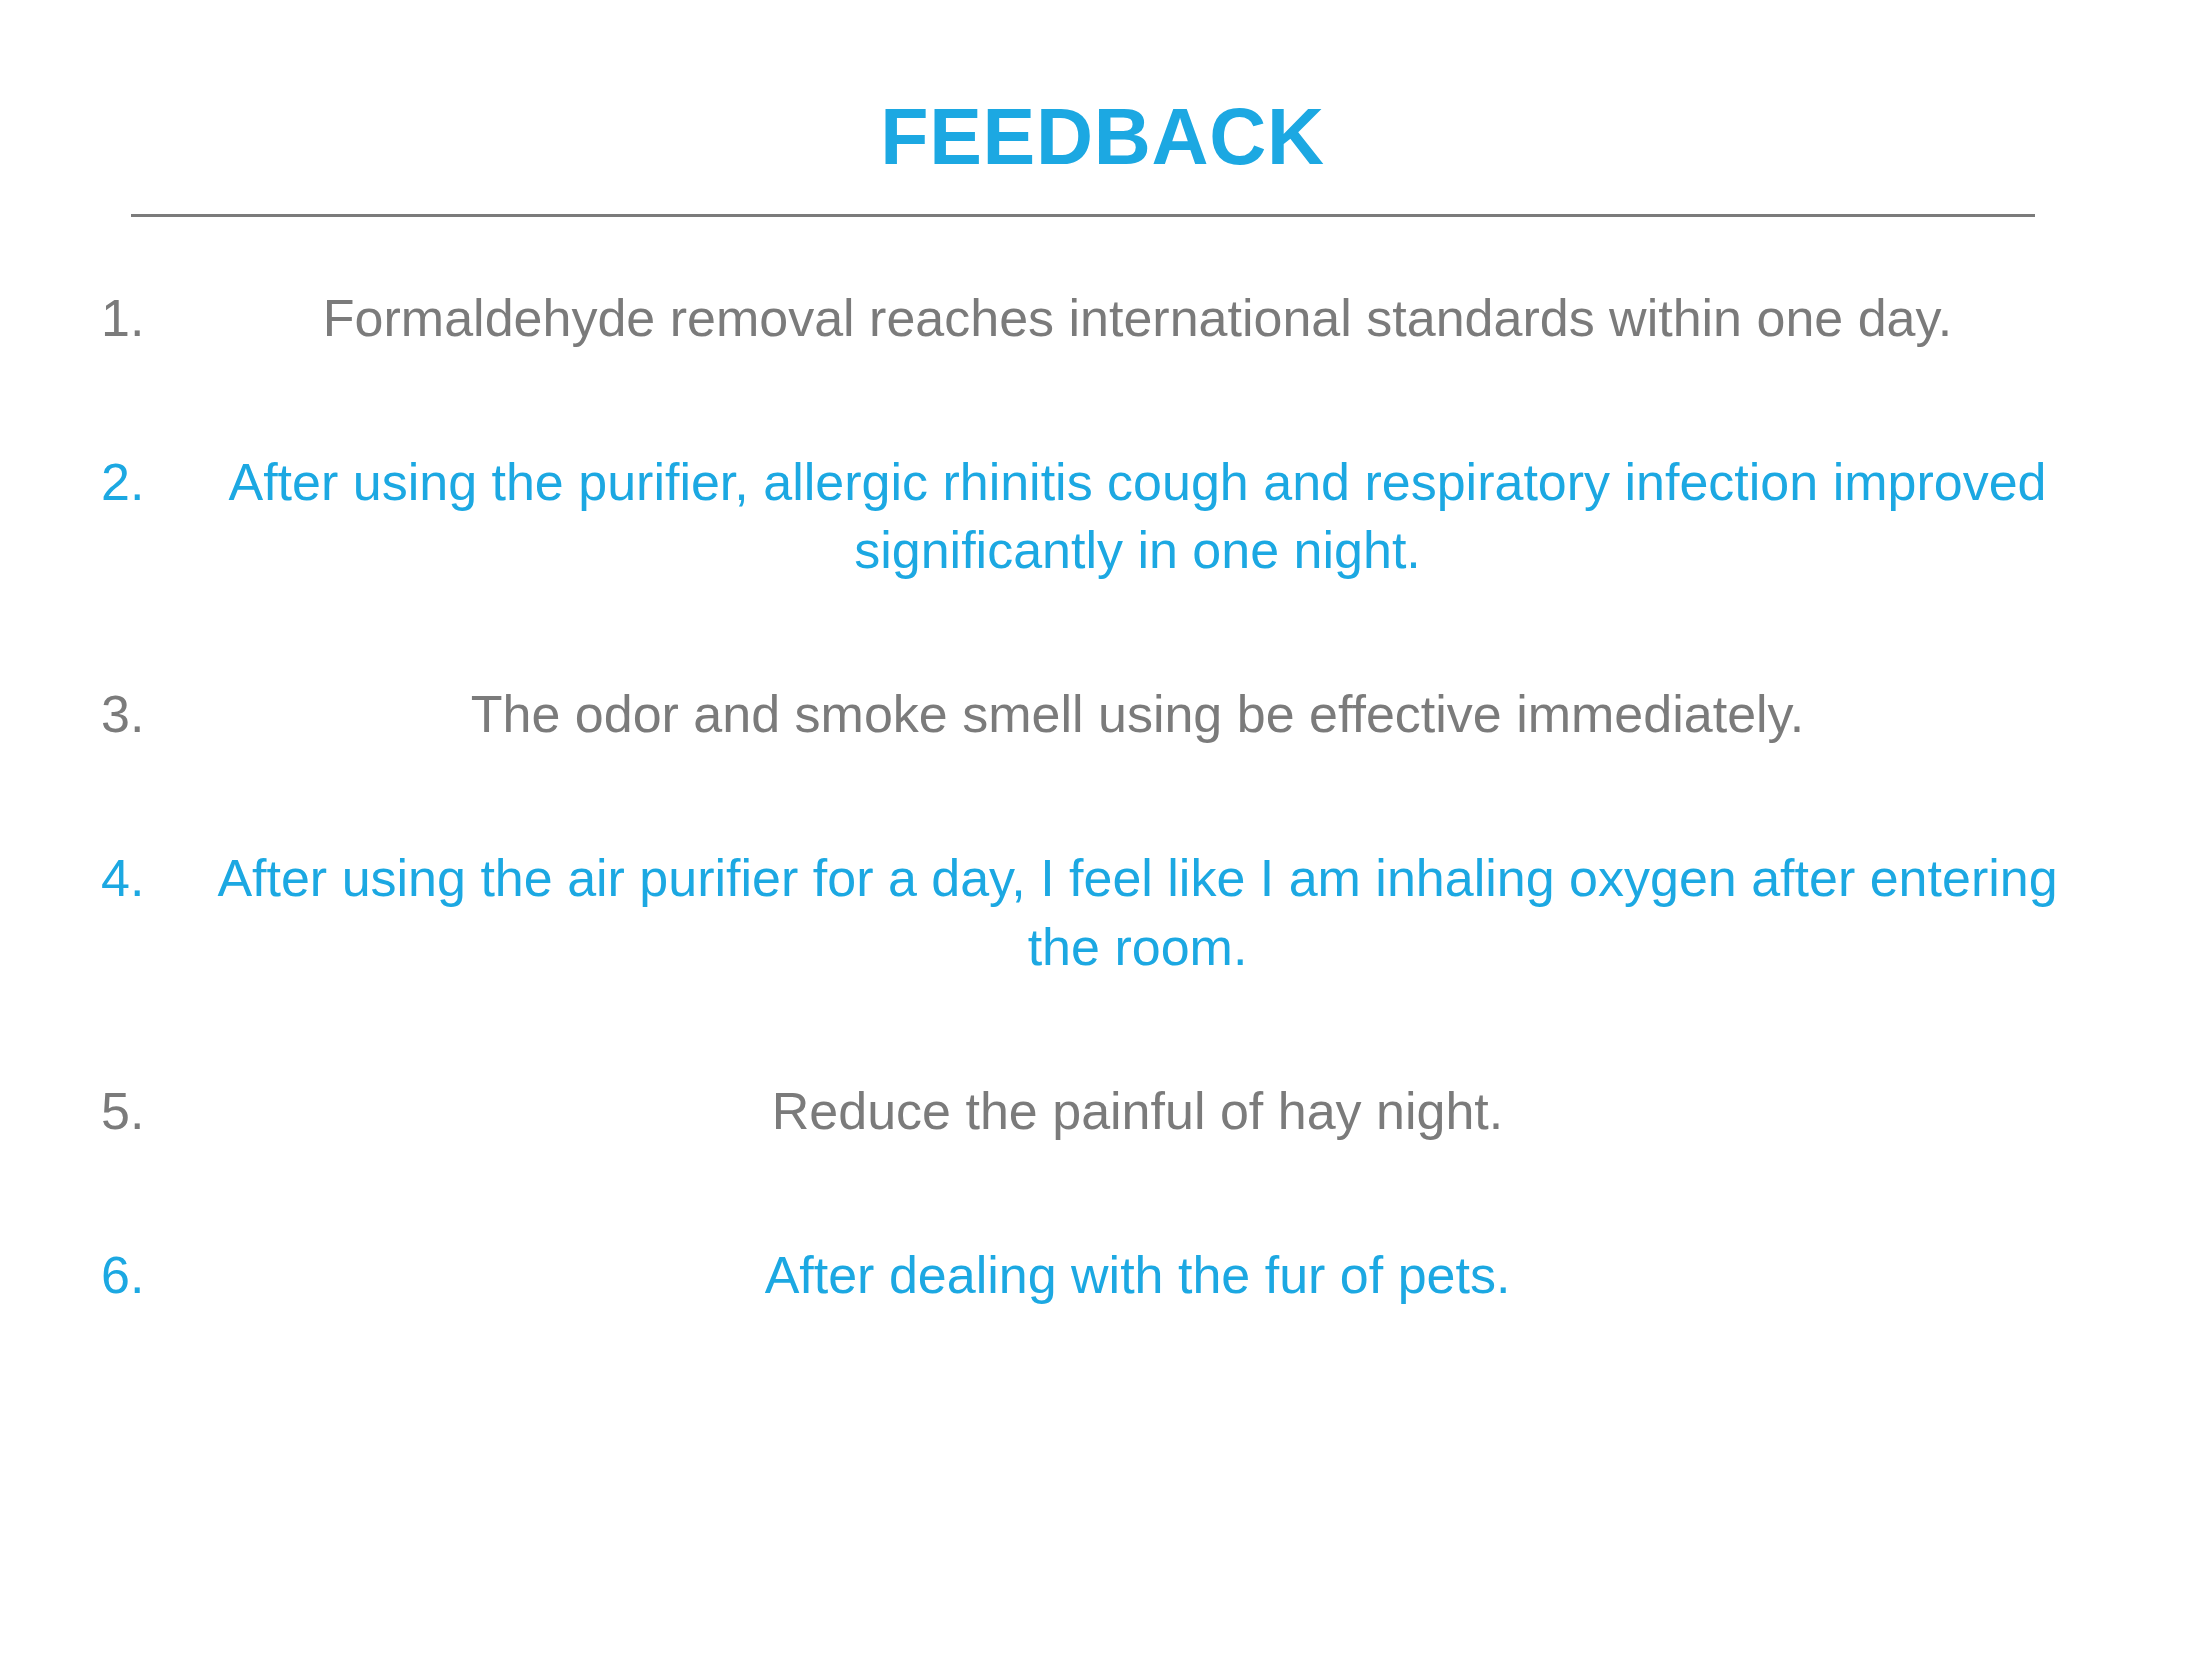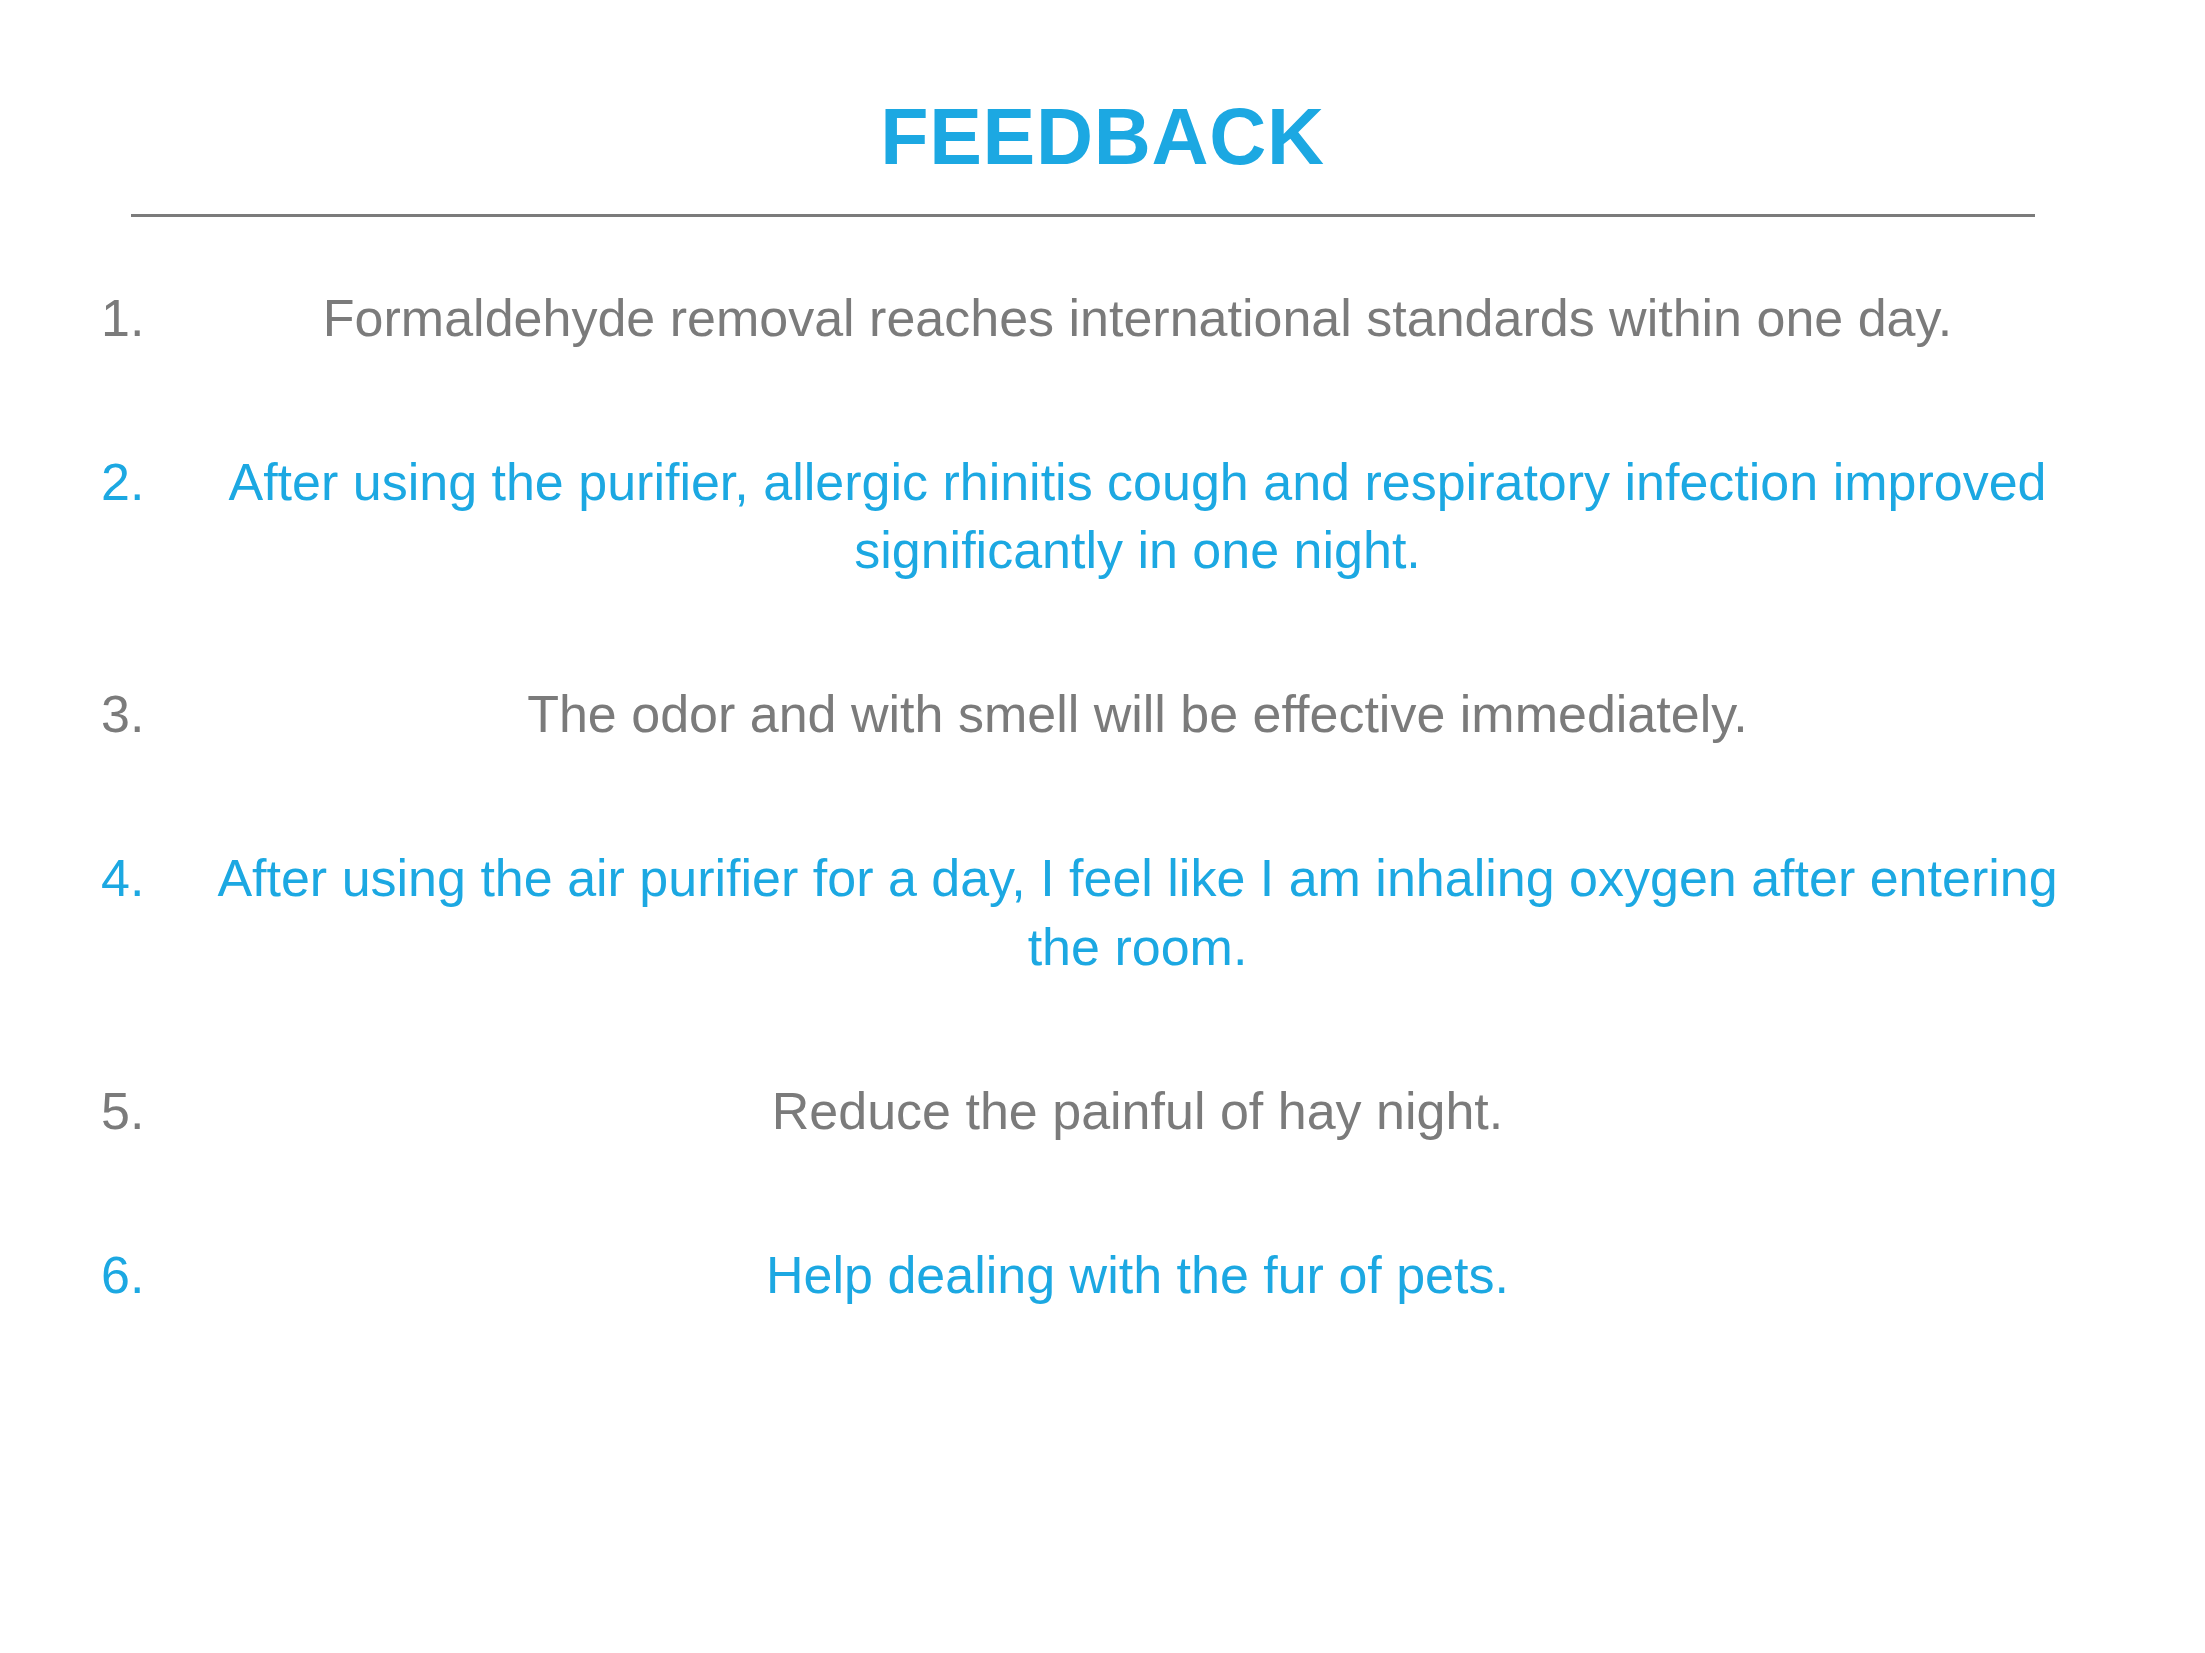--- a/index.html
+++ b/index.html
@@ -109,34 +109,34 @@
       <span class="item-text c-gray">Formaldehyde removal reaches international standards within one day.</span>
     </li>
 
     <li class="feedback-item">
       <span class="item-num c-cyan">2.</span>
       <span class="item-text c-cyan">After using the purifier, allergic rhinitis cough and respiratory infection improved significantly in one night.</span>
     </li>
 
     <li class="feedback-item">
       <span class="item-num c-gray">3.</span>
-      <span class="item-text c-gray">The odor and with smell will be effective immediately.</span>
+      <span class="item-text c-gray">The odor and smoke smell using be effective immediately.</span>
     </li>
 
     <li class="feedback-item">
       <span class="item-num c-cyan">4.</span>
       <span class="item-text c-cyan">After using the air purifier for a day, I feel like I am inhaling oxygen after entering the room.</span>
     </li>
 
     <li class="feedback-item">
       <span class="item-num c-gray">5.</span>
       <span class="item-text c-gray">Reduce the painful of hay night.</span>
     </li>
 
     <li class="feedback-item">
       <span class="item-num c-cyan">6.</span>
-      <span class="item-text c-cyan">Help dealing with the fur of pets.</span>
+      <span class="item-text c-cyan">After dealing with the fur of pets.</span>
     </li>
 
   </ol>
 
 </div>
 
 
 </body></html>

